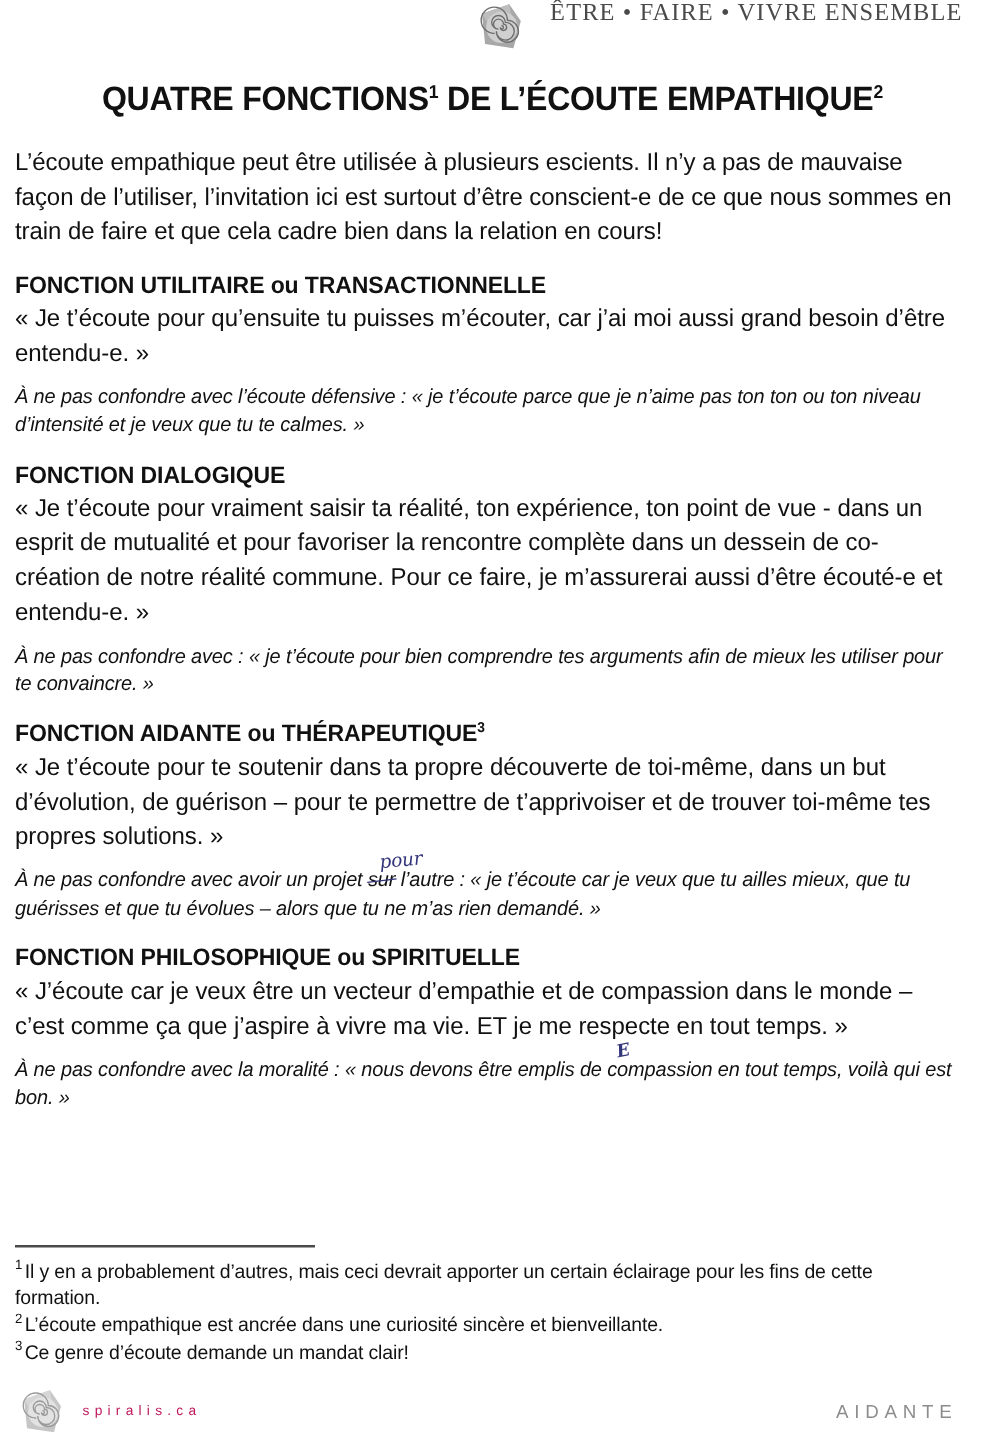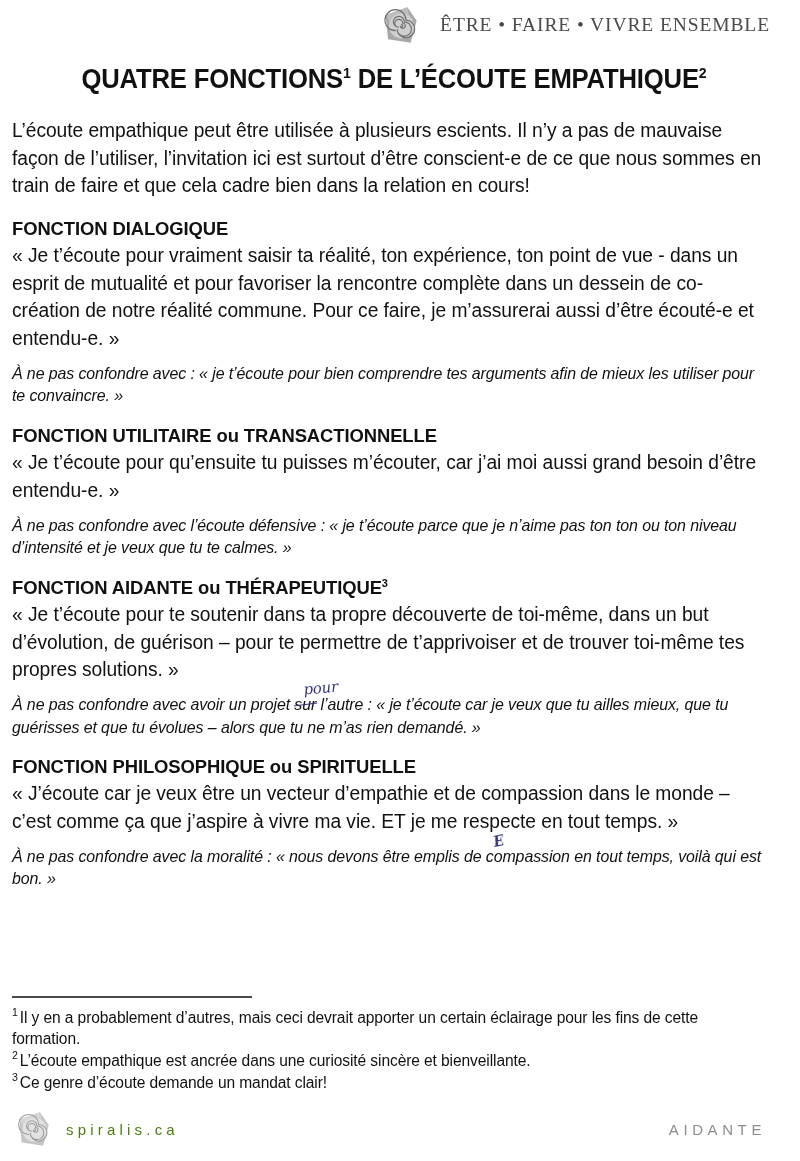--- a/index.html
+++ b/index.html
@@ -19,21 +19,21 @@
     position: relative;
     width: 800px;
     height: 1161px;
     box-sizing: border-box;
     padding: 0 24px 0 12px;
   }
 
   
   .header {
     display: flex;
-    align-items: center;
+    align-items: flex-start;
     justify-content: flex-end;
     gap: 20px;
     height: 50px;
     padding-right: 6px;
   }
   .logo-mark {
     width: 42px;
     height: 42px;
     flex: 0 0 auto;
     display: block;
@@ -183,23 +183,23 @@
     display: flex;
     align-items: center;
     gap: 14px;
   }
   .footer-logo {
     width: 40px;
     height: 42px;
     display: block;
   }
   .footer-site {
-    font-size: 15px;
+    font-size: 11px;
     letter-spacing: 4.2px;
-    color: #4d7c0f;
+    color: #be185d;
   }
   .footer-right {
     font-size: 15px;
     letter-spacing: 4.6px;
     color: #8d8d8d;
     padding-right: 10px;
   }
 </style>
 </head>
 <body>
@@ -214,29 +214,29 @@
       <path d="M56 52 m0 -3 a3 3 0 1 1 -3 3 a6 6 0 1 0 6 -6 a9.5 9.5 0 1 0 -9.5 9.5 a13 13 0 1 1 13 -13 a17 17 0 1 1 -17 17 a21 21 0 1 0 21 -21 a25 25 0 1 0 -25 25" fill="none" stroke="#6e6e6e" stroke-width="2.6" stroke-linecap="round"></path>
     </svg>
     <div class="brand-tagline">ÊTRE • FAIRE • VIVRE ENSEMBLE</div>
   </div>
 
   <h1 class="doc-title"><span>QUATRE FONCTIONS</span><sup>1</sup><span> DE L’ÉCOUTE EMPATHIQUE</span><sup>2</sup></h1>
 
   <p class="intro">L’écoute empathique peut être utilisée à plusieurs escients. Il n’y a pas de mauvaise façon de l’utiliser, l’invitation ici est surtout d’être conscient-e de ce que nous sommes en train de faire et que cela cadre bien dans la relation en cours!</p>
 
   <div class="section">
+    <div class="section-heading">FONCTION UTILITAIRE ou TRANSACTIONNELLE</div>
+    <p class="section-quote">« Je t’écoute pour qu’ensuite tu puisses m’écouter, car j’ai moi aussi grand besoin d’être entendu-e. »</p>
+    <p class="section-note">À ne pas confondre avec l’écoute défensive : « je t’écoute parce que je n’aime pas ton ton ou ton niveau d’intensité et je veux que tu te calmes. »</p>
+  </div>
+
+  <div class="section">
     <div class="section-heading">FONCTION DIALOGIQUE</div>
     <p class="section-quote">« Je t’écoute pour vraiment saisir ta réalité, ton expérience, ton point de vue - dans un esprit de mutualité et pour favoriser la rencontre complète dans un dessein de co-création de notre réalité commune. Pour ce faire, je m’assurerai aussi d’être écouté-e et entendu-e. »</p>
     <p class="section-note">À ne pas confondre avec : « je t’écoute pour bien comprendre tes arguments afin de mieux les utiliser pour te convaincre. »</p>
-  </div>
-
-  <div class="section">
-    <div class="section-heading">FONCTION UTILITAIRE ou TRANSACTIONNELLE</div>
-    <p class="section-quote">« Je t’écoute pour qu’ensuite tu puisses m’écouter, car j’ai moi aussi grand besoin d’être entendu-e. »</p>
-    <p class="section-note">À ne pas confondre avec l’écoute défensive : « je t’écoute parce que je n’aime pas ton ton ou ton niveau d’intensité et je veux que tu te calmes. »</p>
   </div>
 
   <div class="section">
     <div class="section-heading"><span>FONCTION AIDANTE ou THÉRAPEUTIQUE</span><sup>3</sup></div>
     <p class="section-quote">« Je t’écoute pour te soutenir dans ta propre découverte de toi-même, dans un but d’évolution, de guérison – pour te permettre de t’apprivoiser et de trouver toi-même tes propres solutions. »</p>
     <p class="section-note"><span class="handwriting" style="left:296px; top:-15px;">pour</span><span>À ne pas confondre avec avoir un projet </span><span class="strike-word">sur</span><span> l’autre : « je t’écoute car je veux que tu ailles mieux, que tu guérisses et que tu évolues – alors que tu ne m’as rien demandé. »</span></p>
   </div>
 
   <div class="section">
     <div class="section-heading">FONCTION PHILOSOPHIQUE ou SPIRITUELLE</div>

